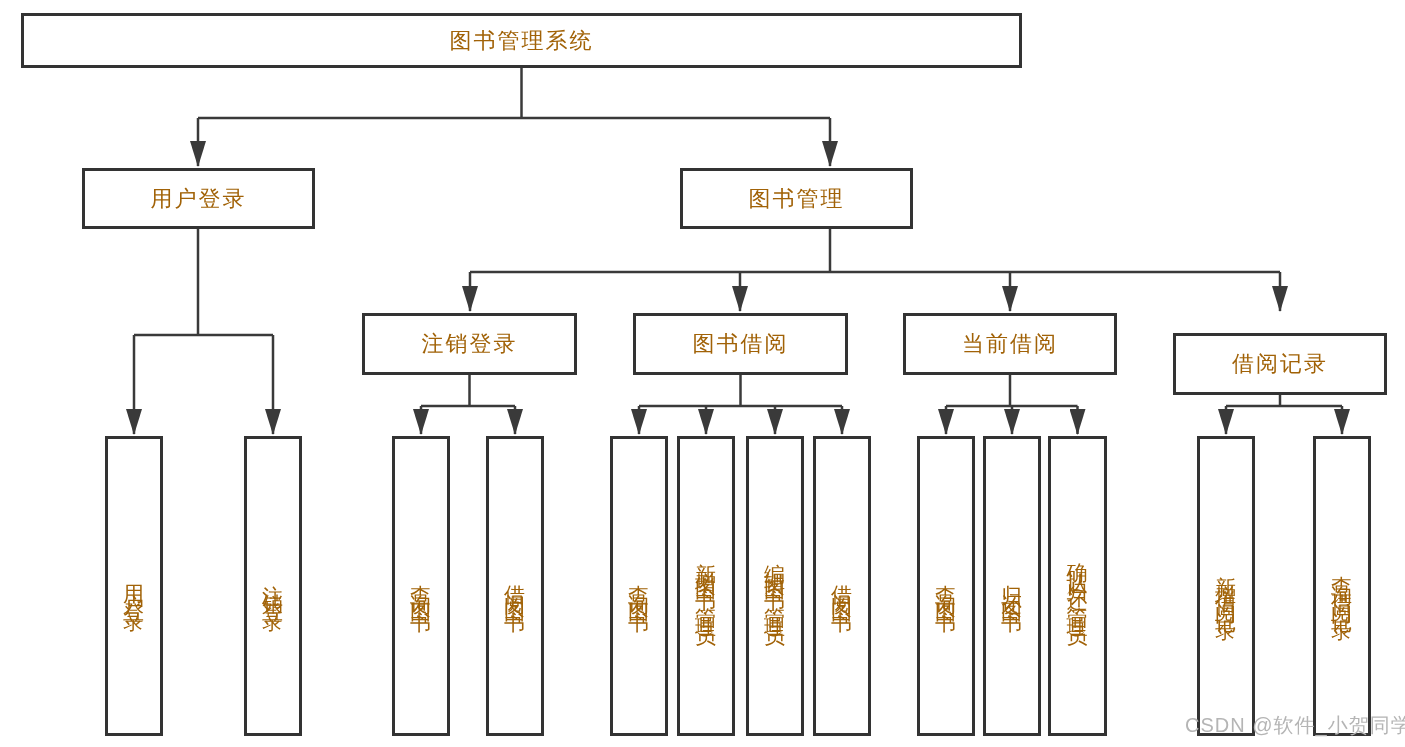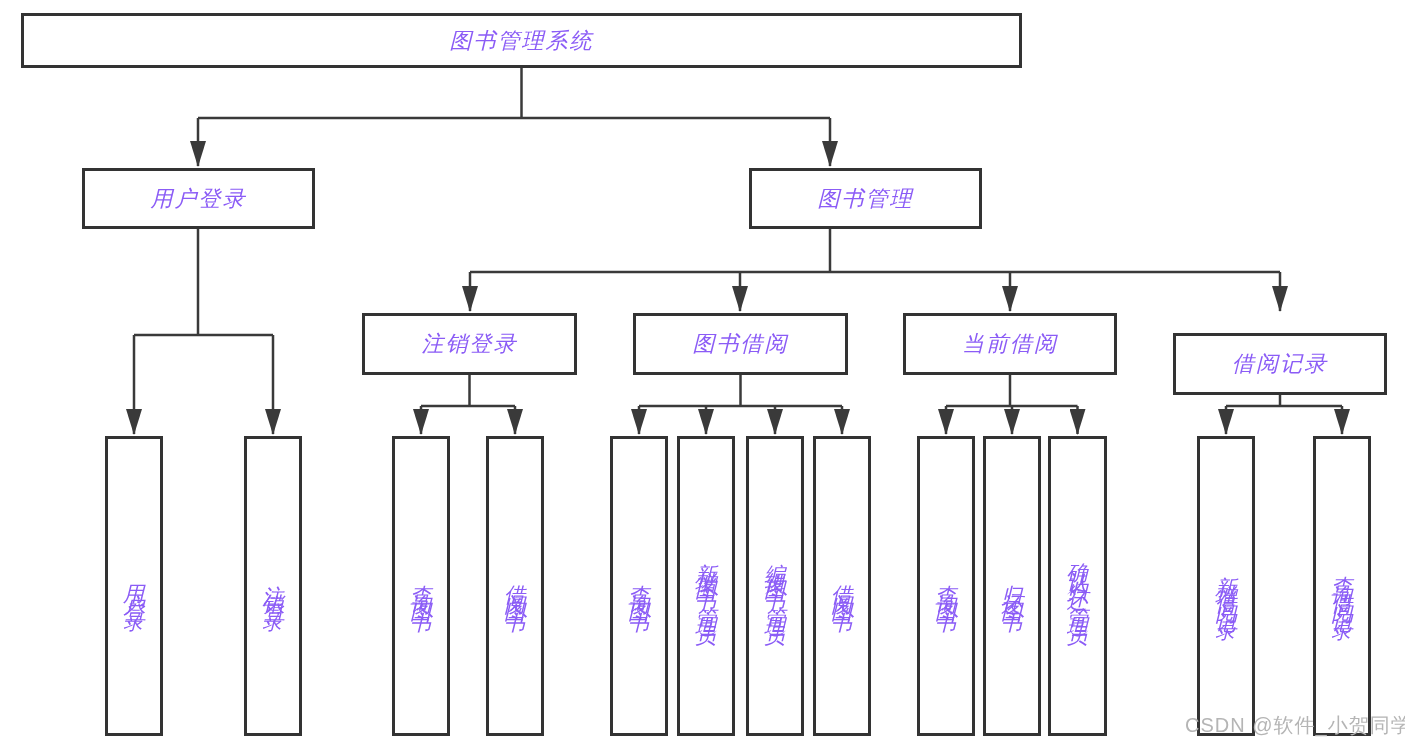--- a/index.html
+++ b/index.html
@@ -18,40 +18,39 @@
     pointer-events: none;
   }
   .box {
     position: absolute;
     box-sizing: border-box;
     background: #ffffff;
     border: 3px solid #333333;
     display: flex;
     align-items: center;
     justify-content: center;
-    color: #8b5cf6;
-    font-style: italic;
+    color: #a16207;
   }
   .hlabel {
     font-size: 22px;
     letter-spacing: 2px;
     white-space: nowrap;
     line-height: 1;
   }
   .leaf .vlabel {
     writing-mode: vertical-rl;
     text-orientation: mixed;
     font-size: 21px;
     letter-spacing: 9px;
     line-height: 1;
     white-space: nowrap;
   }
   .root-box   { left: 21px;  top: 13px;  width: 1001px; height: 55px; }
   .l2-a       { left: 82px;  top: 168px; width: 233px;  height: 61px; }
-  .l2-b       { left: 749px; top: 168px; width: 233px;  height: 61px; }
+  .l2-b       { left: 680px; top: 168px; width: 233px;  height: 61px; }
   .l3         { top: 313px;  height: 62px; width: 215px; }
   .l3-1 { left: 362px; }
   .l3-2 { left: 633px; }
   .l3-3 { left: 903px;  width: 214px; }
   .l3-4 { left: 1173px; width: 214px; margin-top: 20px; }
   .leaf       { top: 436px;  height: 300px; width: 58px; }
   .leaf-1  { left: 105px; }
   .leaf-2  { left: 244px; }
   .leaf-3  { left: 392px; }
   .leaf-4  { left: 486px; }

